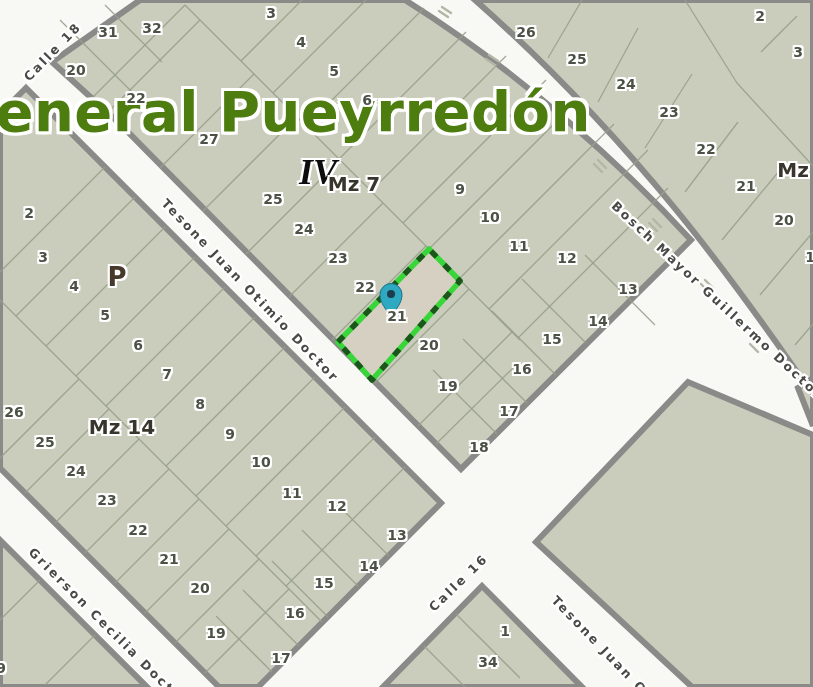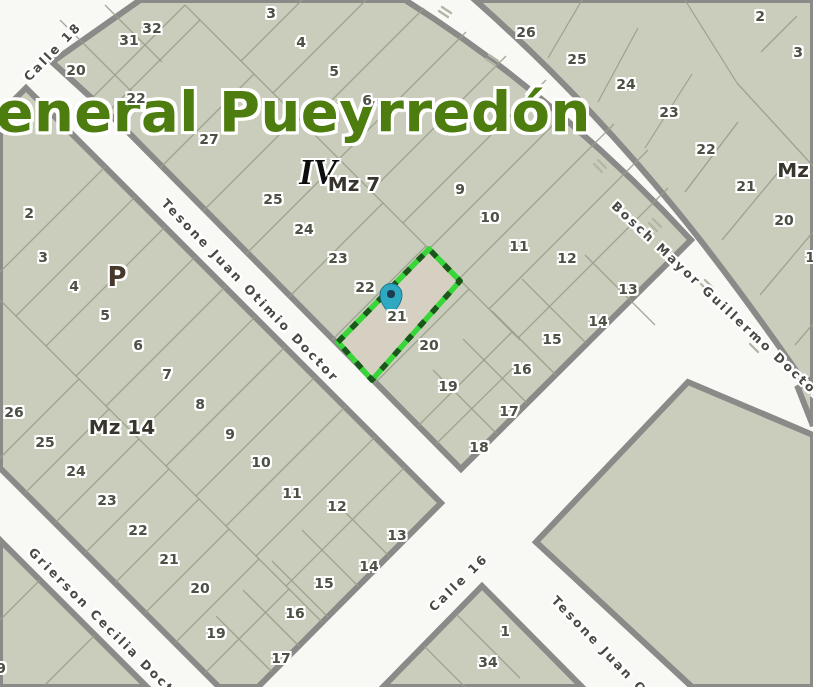--- a/index.html
+++ b/index.html
@@ -154,21 +154,21 @@
       <div class="lbl halo pblk" style="left: 117px; top: 277px; transform: translate(-50%, -50%);">P</div>
       <div class="lbl halo blkl" style="left: 122px; top: 427px; transform: translate(-50%, -50%);">Mz 14</div>
       <div class="lbl halo blkl" style="left: 793px; top: 170px; transform: translate(-50%, -50%);">Mz</div>
       <div class="lbl halo st" style="left: 53px; top: 52px; transform: translate(-50%, -50%) rotate(-46deg);">Calle 18</div>
       <div class="lbl halo st" style="left: 250px; top: 291px; transform: translate(-50%, -50%) rotate(46deg);">Tesone Juan Otimio Doctor</div>
       <div class="lbl halo st" style="left: 717px; top: 301px; transform: translate(-50%, -50%) rotate(43deg);">Bosch Mayor Guillermo Doctor</div>
       <div class="lbl halo st" style="left: 459px; top: 583px; transform: translate(-50%, -50%) rotate(-44deg);">Calle 16</div>
       <div class="lbl halo st" style="left: 640px; top: 688px; transform: translate(-50%, -50%) rotate(46deg);">Tesone Juan Otimio Doctor</div>
       <div class="lbl halo st" style="left: 112px; top: 632px; transform: translate(-50%, -50%) rotate(45deg);">Grierson Cecilia Doctora</div>
       <div class="lbl halo n" style="left: 152px; top: 28px; transform: translate(-50%, -50%);">32</div>
-      <div class="lbl halo n" style="left: 108px; top: 40px; transform: translate(-50%, -50%); margin-left: 21px;">31</div>
+      <div class="lbl halo n" style="left: 108px; top: 32px; transform: translate(-50%, -50%);">31</div>
       <div class="lbl halo n" style="left: 76px; top: 70px; transform: translate(-50%, -50%);">20</div>
       <div class="lbl halo n" style="left: 136px; top: 98px; transform: translate(-50%, -50%);">22</div>
       <div class="lbl halo n" style="left: 209px; top: 139px; transform: translate(-50%, -50%);">27</div>
       <div class="lbl halo n" style="left: 273px; top: 199px; transform: translate(-50%, -50%);">25</div>
       <div class="lbl halo n" style="left: 304px; top: 229px; transform: translate(-50%, -50%);">24</div>
       <div class="lbl halo n" style="left: 338px; top: 258px; transform: translate(-50%, -50%);">23</div>
       <div class="lbl halo n" style="left: 365px; top: 287px; transform: translate(-50%, -50%);">22</div>
       <div class="lbl halo n" style="left: 397px; top: 316px; transform: translate(-50%, -50%);">21</div>
       <div class="lbl halo n" style="left: 429px; top: 345px; transform: translate(-50%, -50%);">20</div>
       <div class="lbl halo n" style="left: 448px; top: 386px; transform: translate(-50%, -50%);">19</div>

